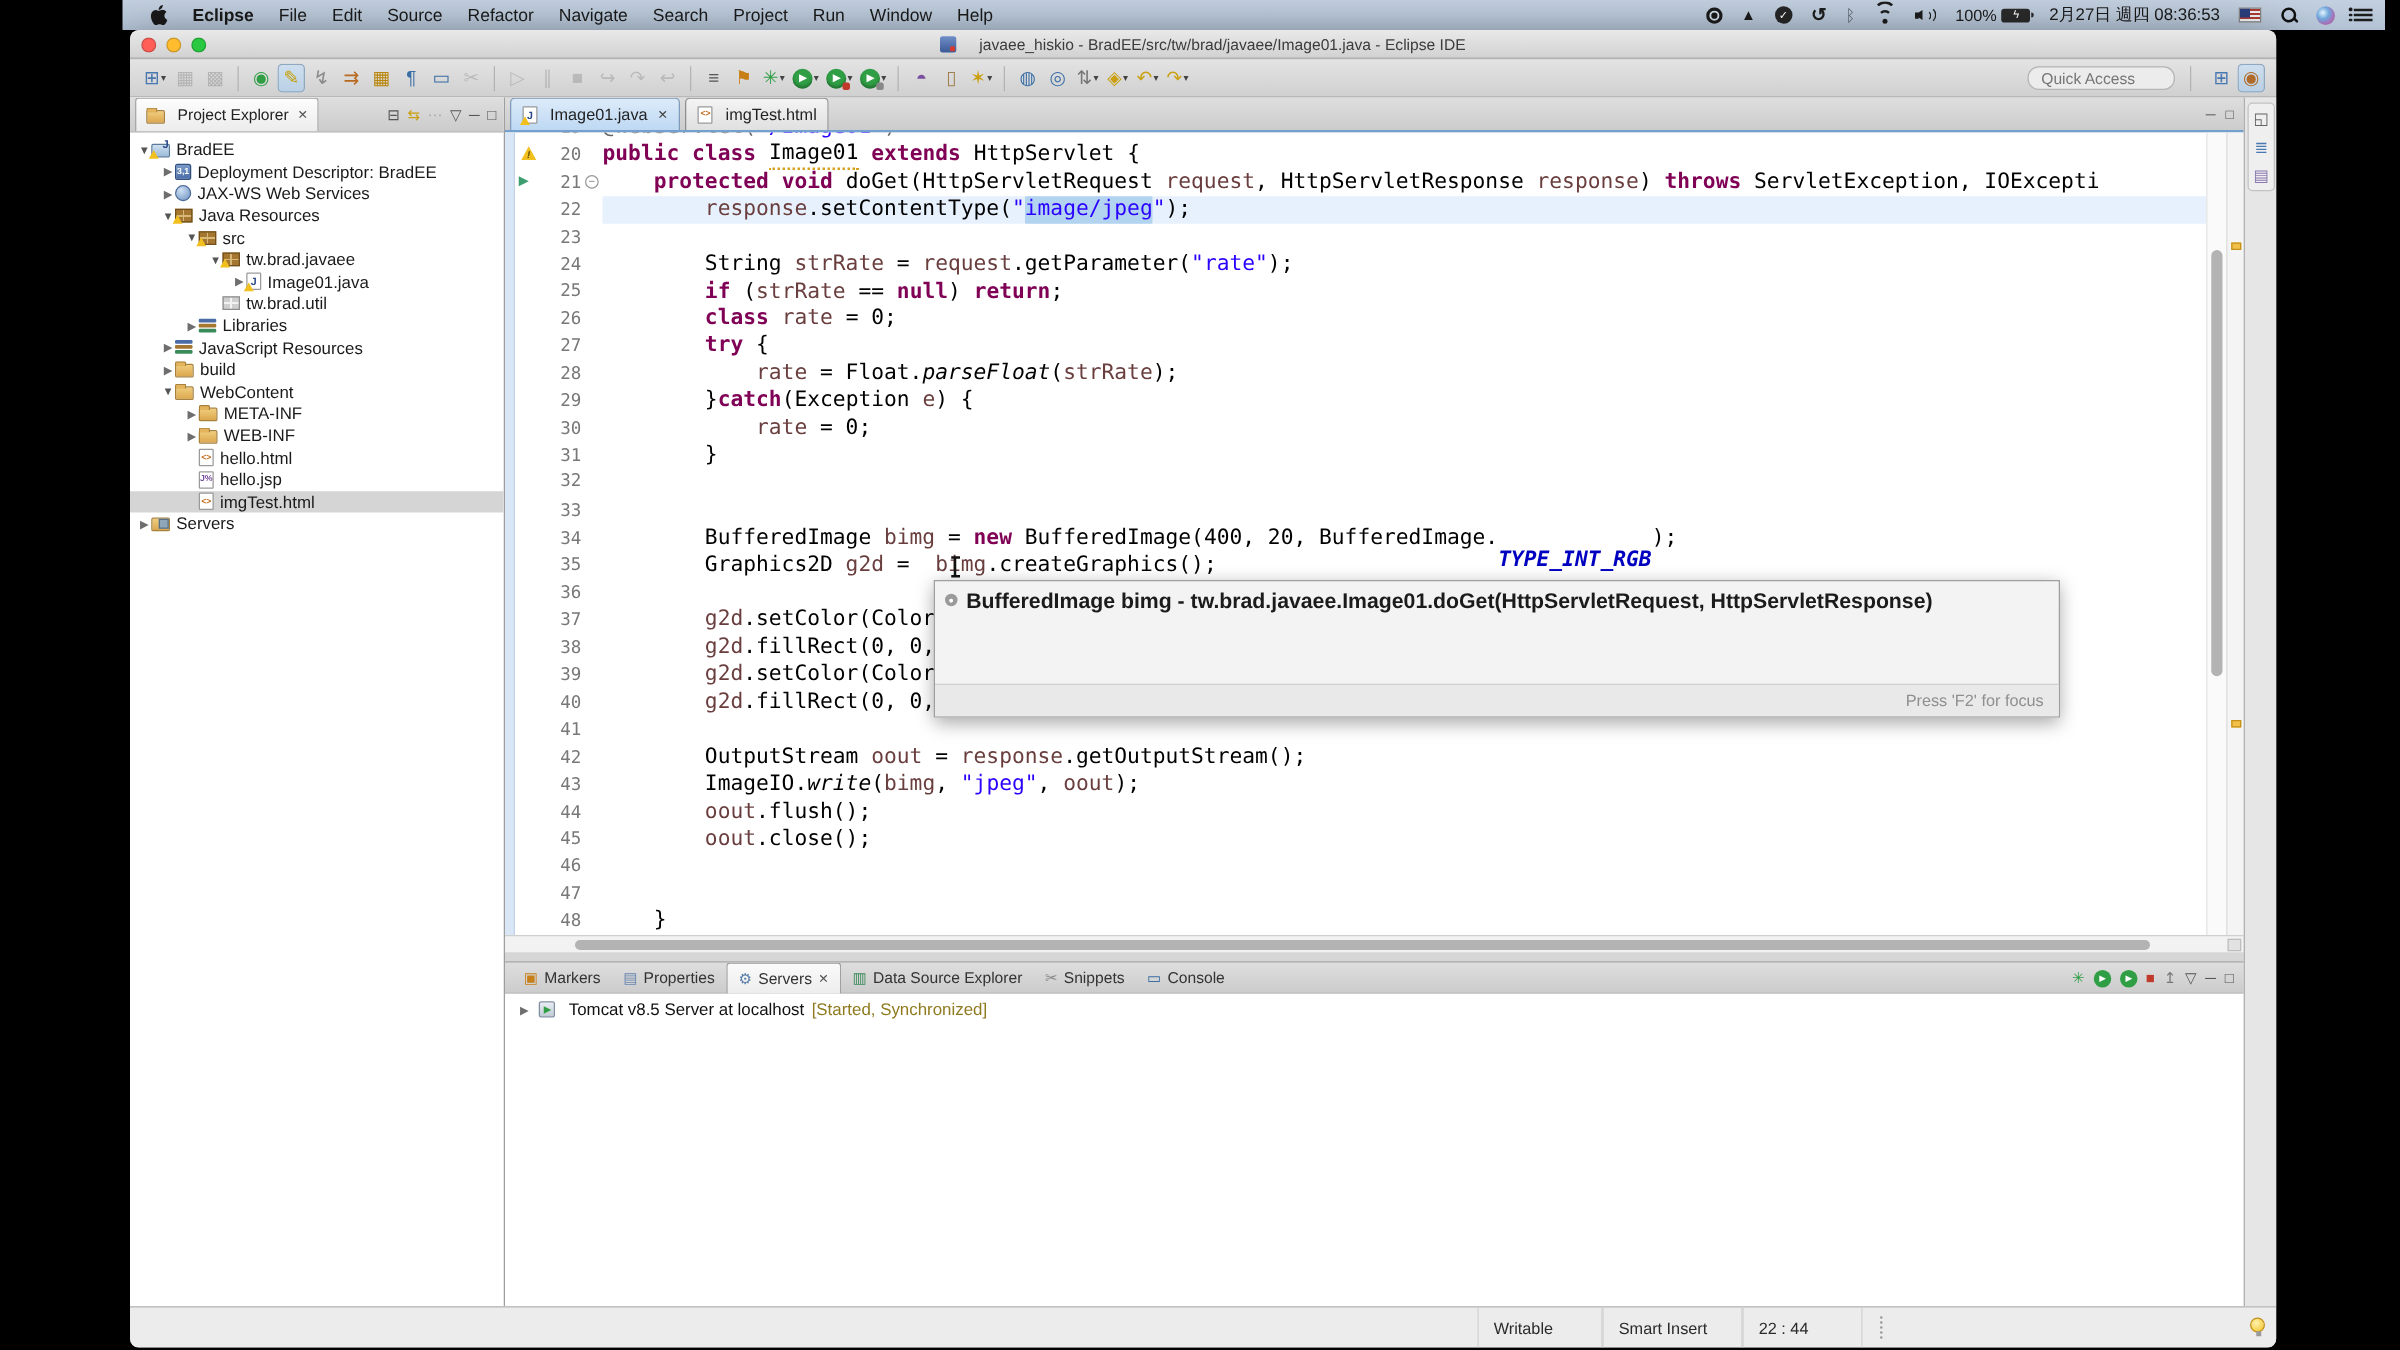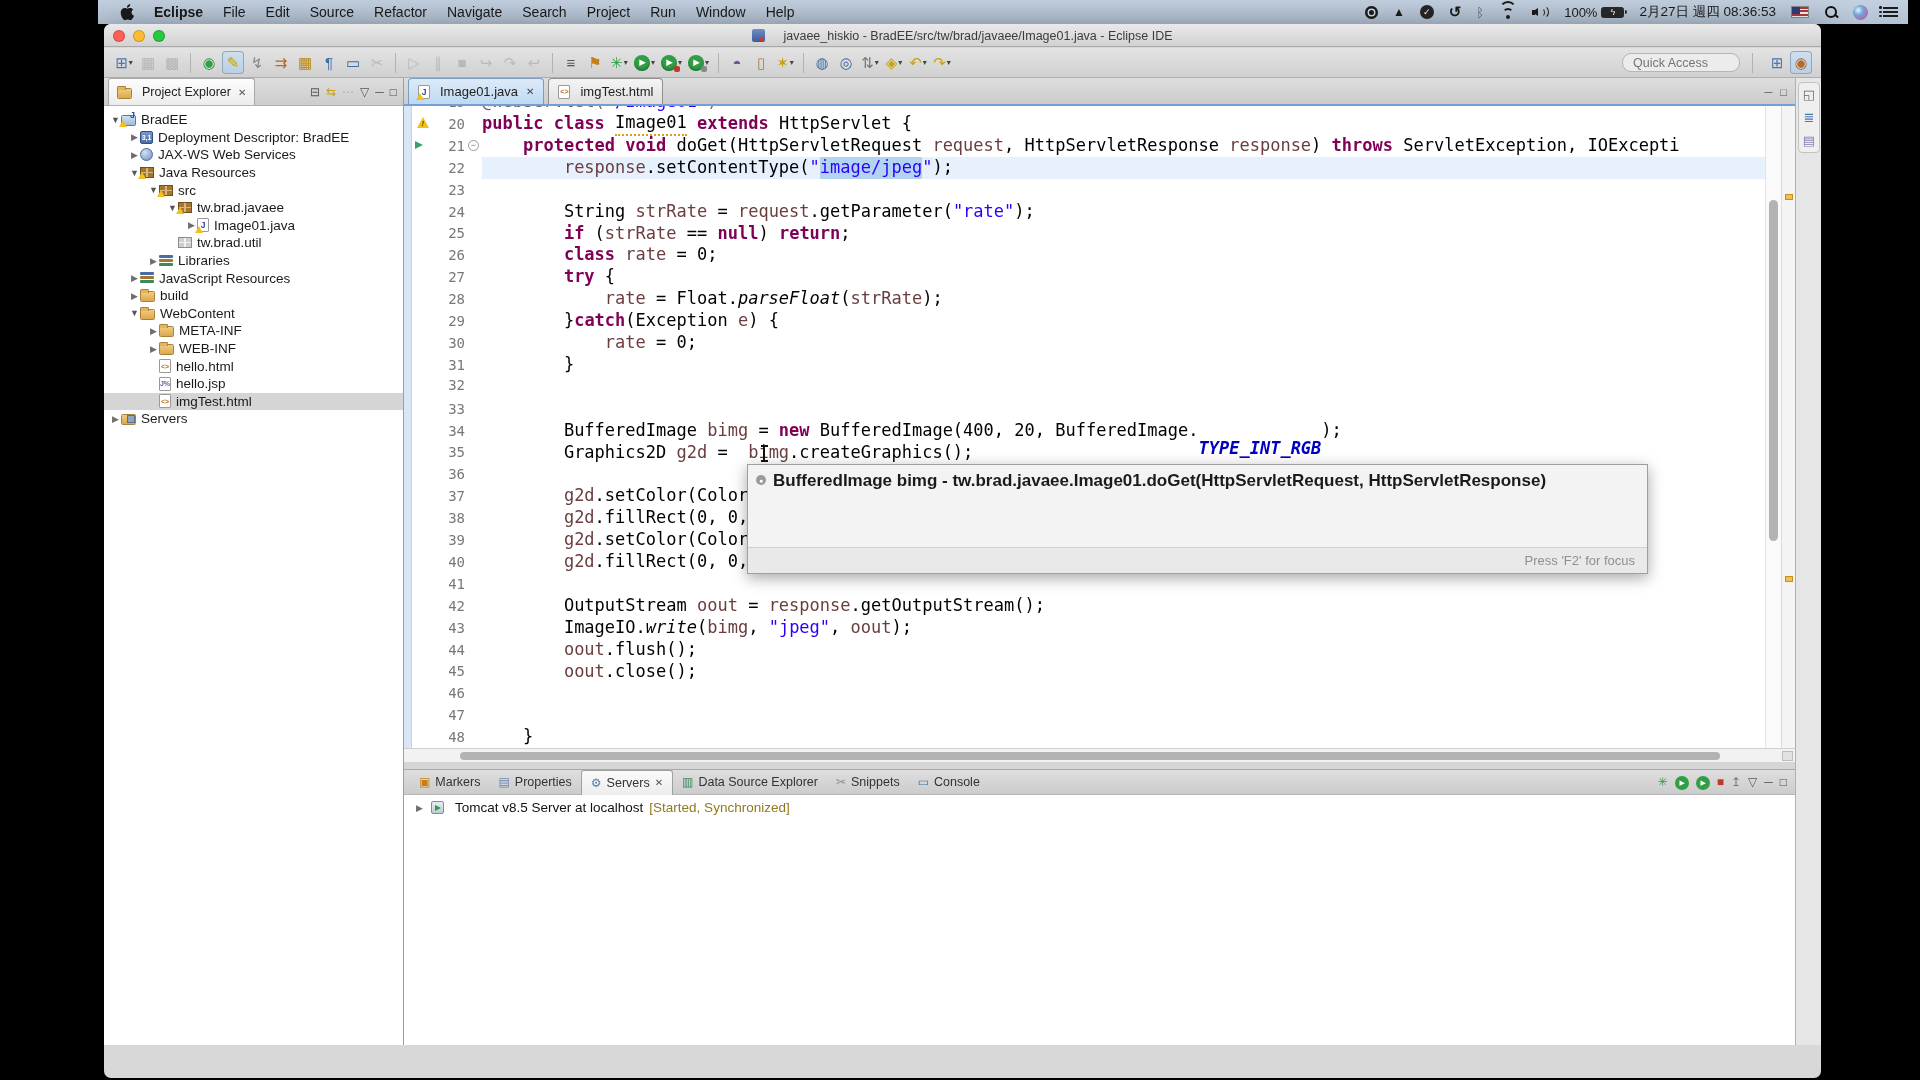--- a/index.html
+++ b/index.html
@@ -834,15 +834,28 @@
 
       <div class="rail">
         <div class="rail-box" id="rail-box">
             <span style="color: rgb(102, 102, 102);">◱</span>
             <span style="color: rgb(74, 120, 176);">≣</span>
             <span style="color: rgb(138, 122, 176);">▤</span>
           </div>
       </div>
     </div>
 
+    <div class="statusbar">
+      <span class="sb-cell" style="left:1078px;width:100px;">Writable</span>
+      <span class="sb-cell" style="left:1178px;width:112px;">Smart Insert</span>
+      <span class="sb-cell" style="left:1290px;width:96px;">22 : 44</span>
+      <span class="sb-dots">
+          <i></i>
+          <i></i>
+          <i></i>
+          <i></i>
+          <i></i>
+        </span>
+      <span class="bulb"></span>
+    </div>
 
   </div>
 </div>
 
 </body></html>

